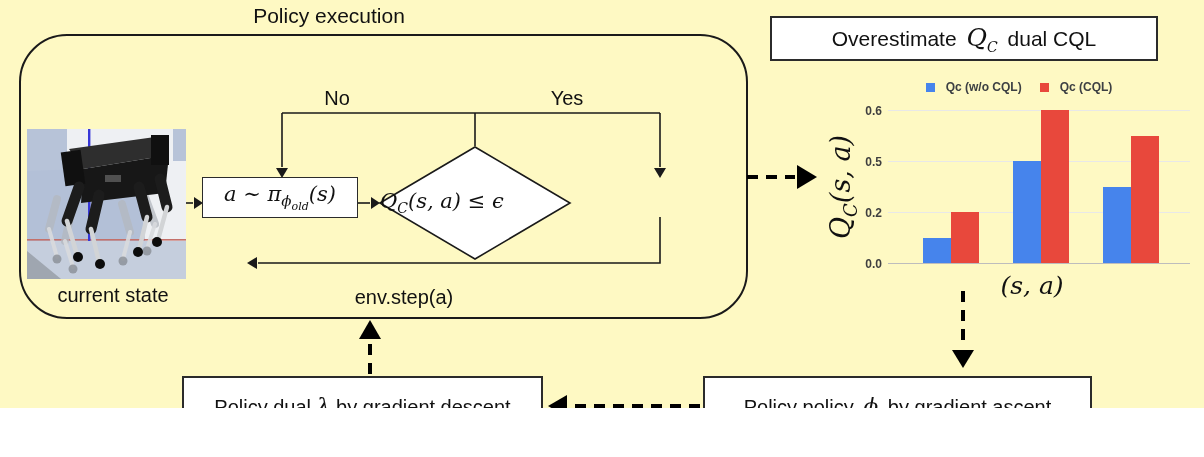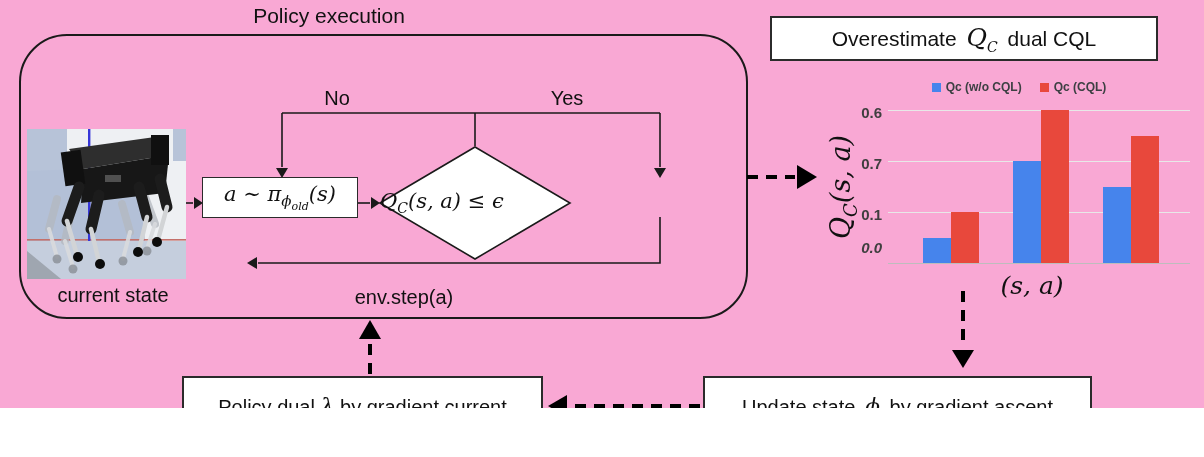--- a/index.html
+++ b/index.html
@@ -1,41 +1,41 @@
 <!DOCTYPE html>
 <html><head>
 <meta charset="utf-8">
 <style>
   html,body{margin:0;padding:0;background:#fff;}
-  #canvas{position:relative;width:1204px;height:408px;background:#f9a8d4;overflow:hidden;
+  #canvas{position:relative;width:1204px;height:408px;background:#fef9c3;overflow:hidden;
           font-family:"Liberation Sans",sans-serif;color:#111;}
   #connectors{position:absolute;left:0;top:0;z-index:1;}
   .lbl{position:absolute;white-space:nowrap;z-index:3;}
   .box{position:absolute;border:2px solid #2b2b2b;background:#fff;display:flex;
        align-items:center;justify-content:center;white-space:nowrap;z-index:3;box-sizing:border-box;}
   .sans20{font-size:20px;}
   .sans21{font-size:21px;}
   .math{font-family:"DejaVu Serif",serif;font-style:italic;}
   .m21{font-size:21px;}
   .m25{font-size:25px;}
   .m27{font-size:27px;}
   sub.s1{font-size:15px;}
   sub.s2{font-size:11px;}
   sub.sc{font-size:14px;font-style:italic;}
   .sympad{margin:4px 4px;}
   .center-x{transform:translateX(-50%);}
   #plot{position:absolute;left:888px;top:110px;width:302px;height:153px;z-index:2;}
   .gridline{position:absolute;left:0;width:302px;height:1px;background:#e8e8e8;}
   .baseline{background:#bdbdbd;}
   .bar{position:absolute;bottom:0;}
-  .ytick{position:absolute;left:840px;width:42px;text-align:right;font-size:15px;
+  .ytick{position:absolute;left:840px;width:42px;text-align:right;font-size:12px;
          font-weight:bold;color:#3f3f3f;z-index:3;}
   #legend{position:absolute;left:868px;top:80px;width:302px;display:flex;
           justify-content:center;gap:18px;font-size:12px;font-weight:bold;color:#3d4043;z-index:3;}
-  .legend-item{display:flex;align-items:center;gap:5px;}
+  .legend-item{display:flex;align-items:center;gap:11px;}
   .swatch{width:9px;height:9px;display:inline-block;}
   #ylabel{position:absolute;left:843px;top:187px;transform:translate(-50%,-50%) rotate(-90deg);
           white-space:nowrap;z-index:3;}
   #robot{position:absolute;left:27px;top:129px;z-index:2;}
 </style>
 </head>
 <body>
 
 <div id="canvas">
 
@@ -166,23 +166,23 @@
       <div class="bar" style="left: 62.5px; width: 28px; height: 51px; background: rgb(232, 72, 60);"></div>
       <div class="bar" style="left: 152.5px; width: 28px; height: 153px; background: rgb(232, 72, 60);"></div>
       <div class="bar" style="left: 242.5px; width: 28px; height: 127.5px; background: rgb(232, 72, 60);"></div>
     </div>
   <div id="ylabel" class="math m27">
     <span>Q</span><sub class="sc" style="font-size:18px;">C</sub><span>(s, a)</span>
   </div>
   <div class="lbl math m25 center-x" style="left:1032px;top:271px;">(s, a)</div>
 
   <div class="box sans20" style="left:182px;top:376px;width:361px;height:61px;">
-    <span><span>Policy dual </span><span class="math" style="font-size:22px;">λ</span><span> by gradient current</span></span>
+    <span><span>Policy dual </span><span class="math" style="font-size:22px;">λ</span><span> by gradient descent</span></span>
   </div>
   <div class="box sans20" style="left:703px;top:376px;width:389px;height:61px;">
-    <span><span>Update state </span><span class="math sympad" style="font-size:22px;">ϕ</span><span> by gradient ascent</span></span>
+    <span><span>Policy policy </span><span class="math sympad" style="font-size:22px;">ϕ</span><span> by gradient ascent</span></span>
   </div>
 
-<div class="ytick" style="top: 239px; font-style: italic;">0.0</div>
-    <div class="ytick" style="top: 206px;">0.1</div>
-    <div class="ytick" style="top: 155px;">0.7</div>
+<div class="ytick" style="top: 257px;">0.0</div>
+    <div class="ytick" style="top: 206px;">0.2</div>
+    <div class="ytick" style="top: 155px;">0.5</div>
     <div class="ytick" style="top: 104px;">0.6</div>
   </div>
 
 </body></html>

